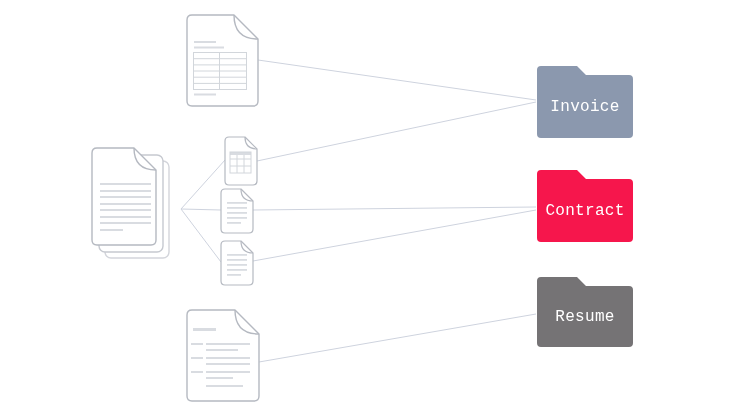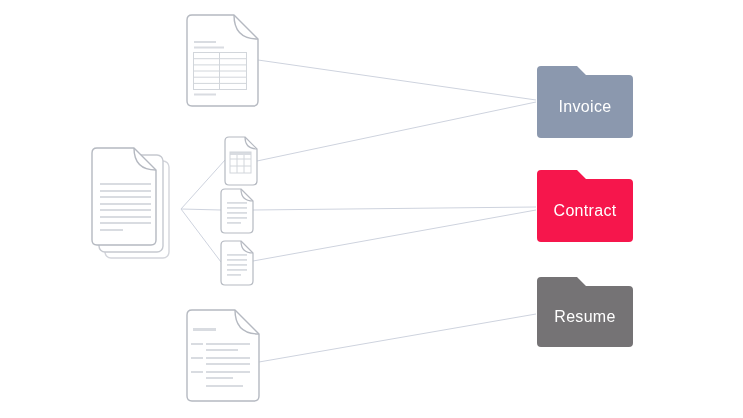--- a/index.html
+++ b/index.html
@@ -1,21 +1,21 @@
 <!DOCTYPE html>
 <html><head>
 <meta charset="utf-8">
 <style>
   html,body { margin:0; padding:0; background:#ffffff; }
   .canvas {
     position:relative;
     width:743px; height:418px;
     background:#ffffff;
     overflow:hidden;
-    font-family:Liberation Sans, sans-serif;
+    font-family:Liberation Mono, monospace;
   }
   .canvas svg { position:absolute; left:0; top:0; }
   .doc-outline { fill:#ffffff; stroke:#b5b9c1; stroke-width:1.4; stroke-linejoin:round; }
   .doc-outline-sm { fill:#ffffff; stroke:#b5b9c1; stroke-width:1.2; stroke-linejoin:round; }
   .doc-flap { fill:none; stroke:#b5b9c1; stroke-width:1.4; }
   .doc-flap-sm { fill:none; stroke:#b5b9c1; stroke-width:1.2; }
   .sheet2 { fill:#ffffff; stroke:#c6c9d0; stroke-width:1.4; }
   .sheet3 { fill:#ffffff; stroke:#d3d5db; stroke-width:1.4; }
   .content { fill:#d9dce1; }
   .mini-table { fill:none; stroke:#d2d6db; stroke-width:1; }

